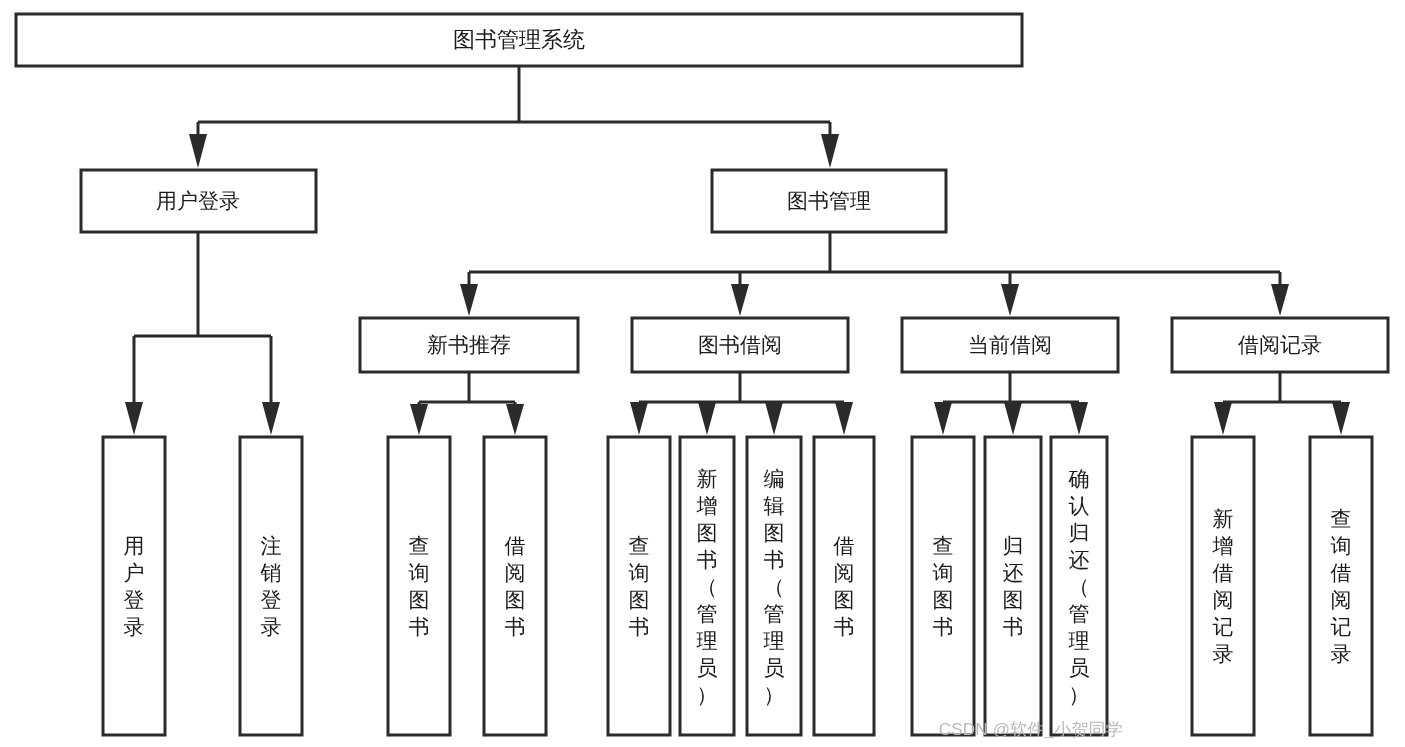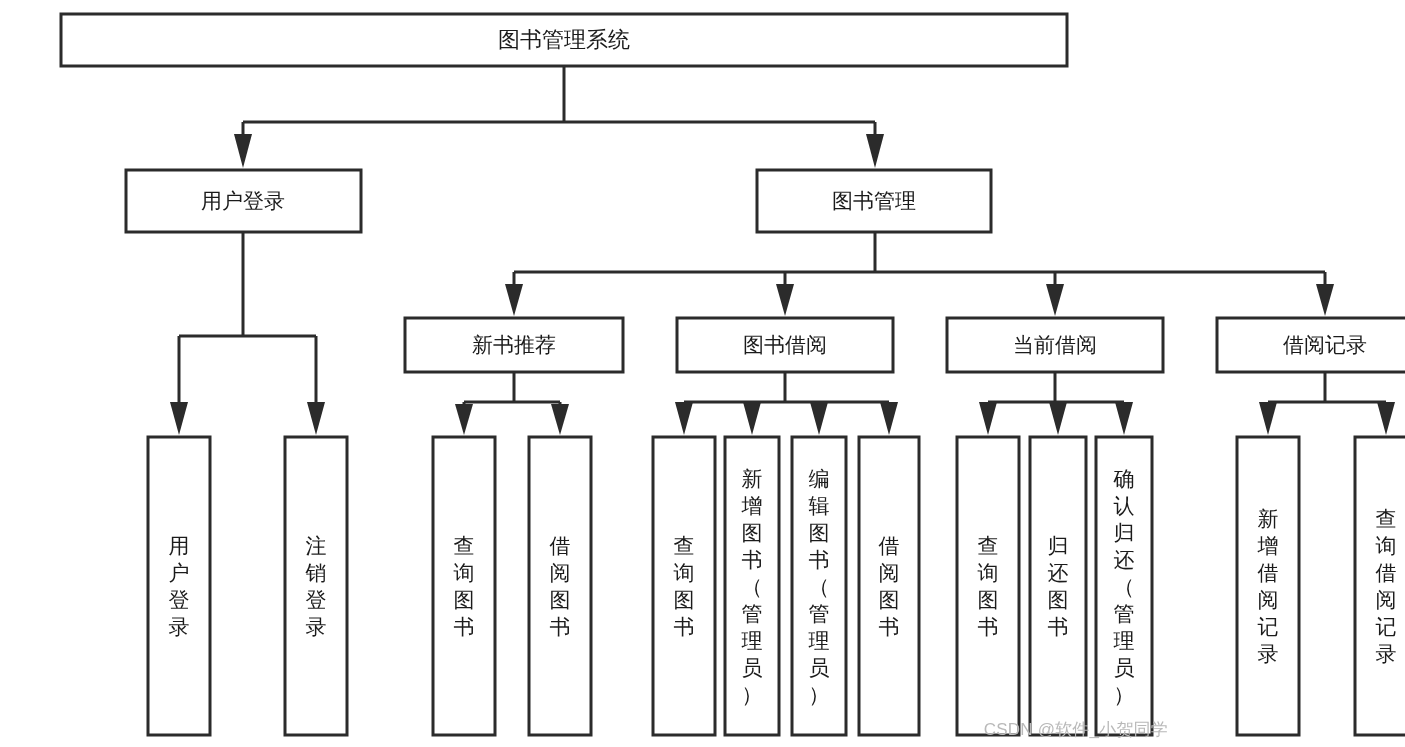--- a/index.html
+++ b/index.html
@@ -12,21 +12,20 @@
     height: 747px;
     font-family: "Liberation Sans", "DejaVu Sans", sans-serif;
     overflow: hidden;
     position: relative;
   }
   #diagram-root {
     position: absolute;
     left: 0; top: 0;
     width: 1133px;
     height: 747px;
-    padding-left: 45px;
   }
   svg.diagram {
     display: block;
     width: 1405px;
     height: 747px;
   }
   .box-rect {
     fill: #ffffff;
     stroke: #2b2b2b;
     stroke-width: 3;

